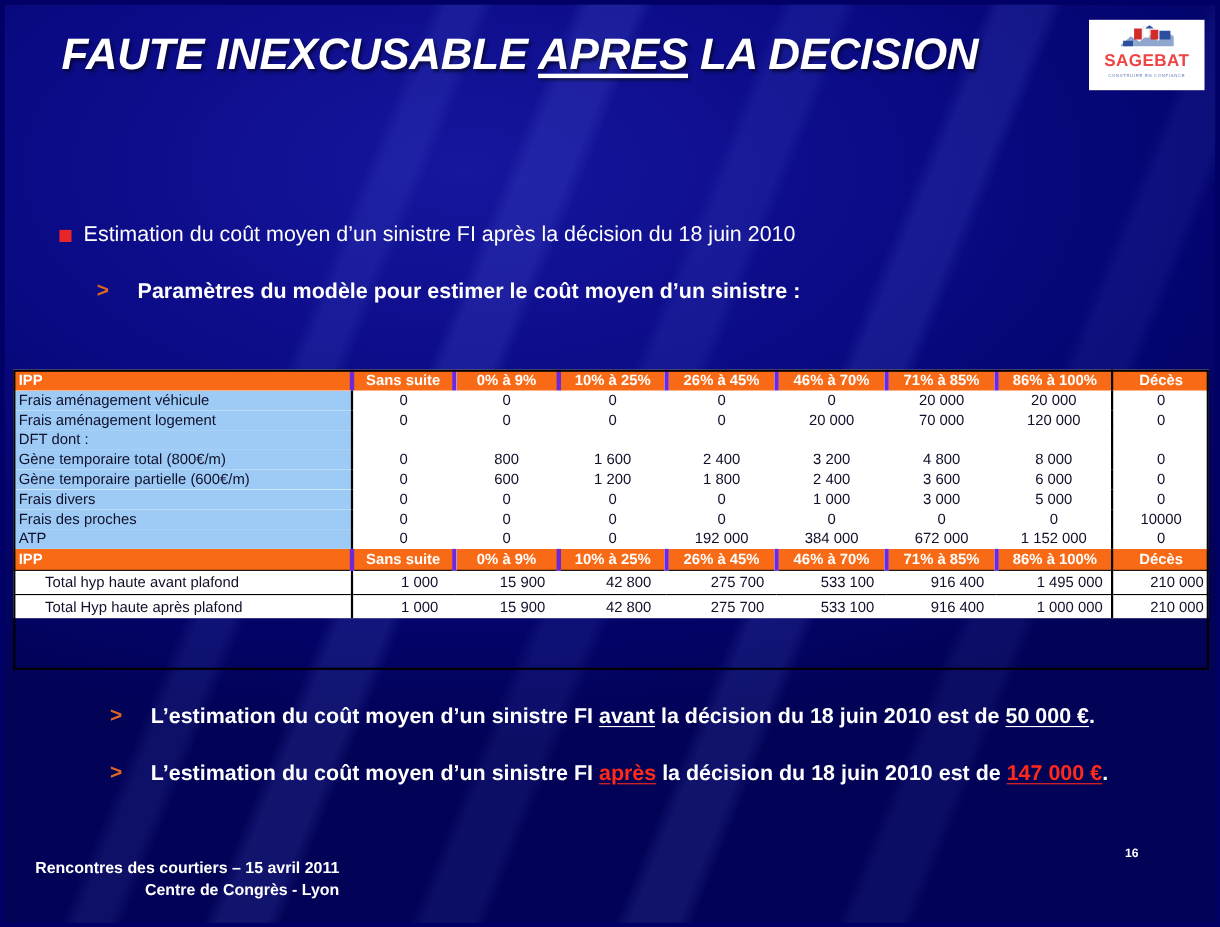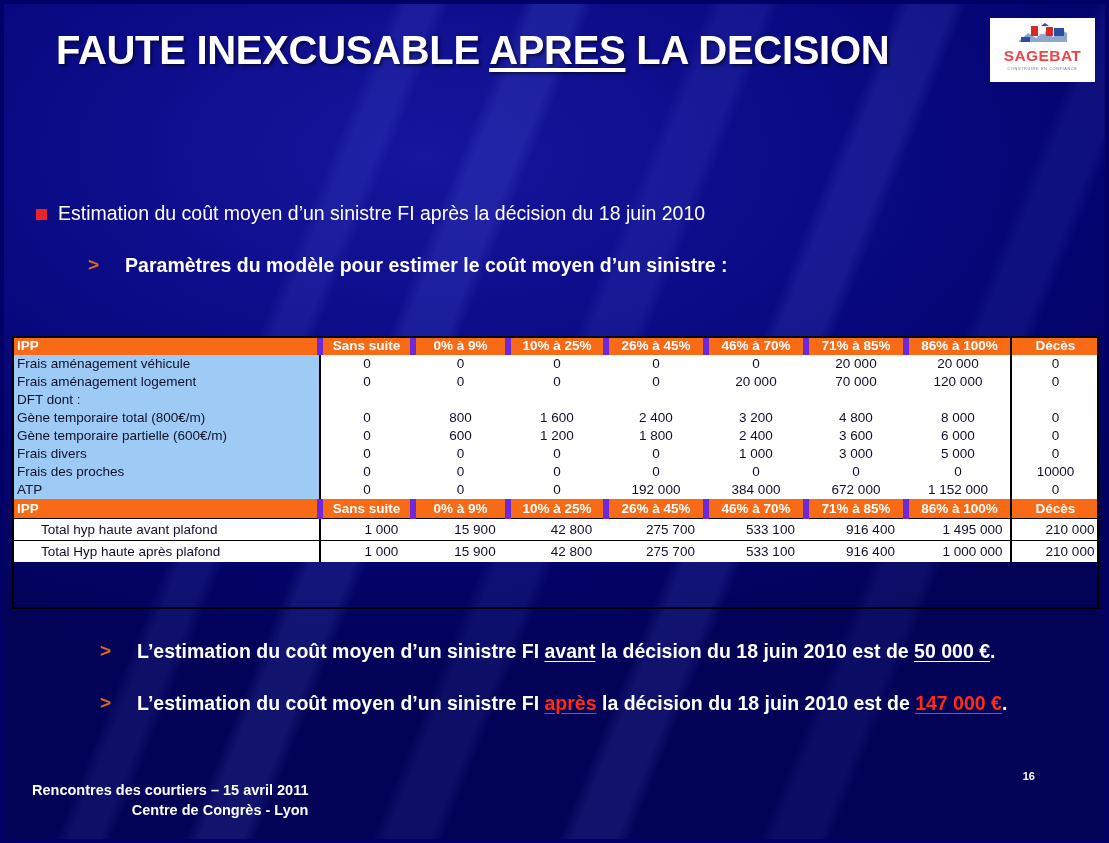--- a/index.html
+++ b/index.html
@@ -47,20 +47,21 @@
     position: absolute;
     left: 52px;
     top: 22px;
     width: 910px;
     color: #ffffff;
     font-size: 40px;
     font-weight: bold;
     line-height: 1.22;
     letter-spacing: -0.3px;
     text-shadow: 2px 2px 3px rgba(0,0,0,0.55);
+    font-style: italic;
   }
   #slide-title .u { text-decoration: underline; text-underline-offset: 4px; }
 
   #logo-box {
     position: absolute;
     left: 986px;
     top: 14px;
     width: 105px;
     height: 64px;
     background: #ffffff;
@@ -116,21 +117,21 @@
     color: #e0671f;
     font-size: 19px;
     font-weight: bold;
     margin-right: 26px;
     flex: 0 0 auto;
     line-height: 1.15;
   }
   .u-w { text-decoration: underline; text-underline-offset: 3px; }
   .red { color: #ff2a18; text-decoration: underline; text-underline-offset: 3px; }
 
-  #b1 { left: 32px; top: 198px; text-align: right; }
+  #b1 { left: 50px; top: 198px; text-align: right; }
   #b2 { left: 84px; top: 250px; }
   #b3 { left: 96px; top: 636px; }
   #b4 { left: 96px; top: 688px; }
 
   
   #cost-table {
     position: absolute;
     left: 8px;
     top: 332px;
     width: 1087px;
@@ -152,21 +153,21 @@
     white-space: nowrap;
     overflow: hidden;
   }
   #cost-table tr.hdr td {
     background: #f96a16;
     color: #ffffff;
     font-weight: bold;
     font-size: 13.5px;
     height: 19px;
     line-height: 19px;
-    border-left: 6px solid #6d28d9;
+    border-left: 4px solid #6d28d9;
   }
   #cost-table tr.hdr td.label {
     text-align: left;
     padding-left: 5px;
     border-left: 0;
   }
   #cost-table tr.hdr td.deces {
     border-left: 2px solid #000000;
   }
   #cost-table td.label {

